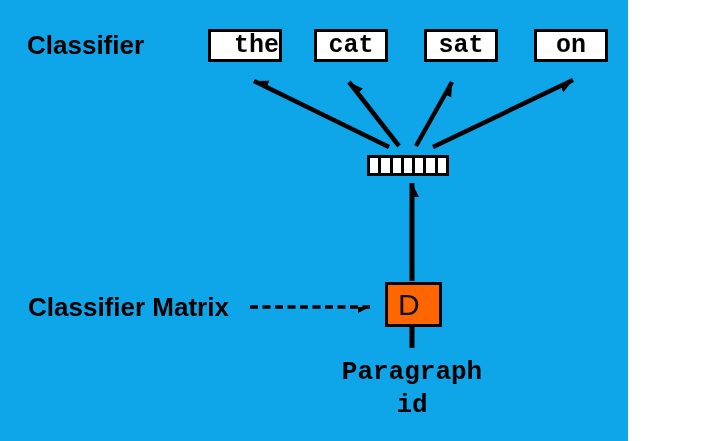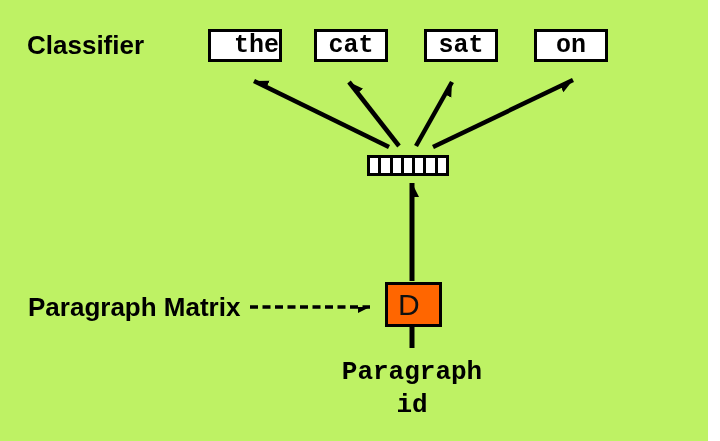--- a/index.html
+++ b/index.html
@@ -3,23 +3,23 @@
 <meta charset="utf-8">
 <style>
   html, body {
     margin: 0;
     padding: 0;
     background: #ffffff;
     font-family: "Liberation Sans", sans-serif;
   }
   .canvas {
     position: relative;
-    width: 708px;
+    width: 628px;
     height: 441px;
-    background: #bef264;
+    background: #0ea5e9;
     overflow: hidden;
   }
   .svg-layer {
     position: absolute;
     left: 0; top: 0;
     width: 720px; height: 441px;
     pointer-events: none;
   }
   .label-sans {
     position: absolute;
@@ -146,21 +146,21 @@
   <div class="hidden-vector">
       <div class="vector-cell"></div>
       <div class="vector-cell"></div>
       <div class="vector-cell"></div>
       <div class="vector-cell"></div>
       <div class="vector-cell"></div>
       <div class="vector-cell"></div>
       <div class="vector-cell"></div>
     </div>
 
-  <div class="label-sans paragraph-matrix-label">Paragraph Matrix</div>
+  <div class="label-sans paragraph-matrix-label">Classifier Matrix</div>
 
   <div class="d-box" style="background: rgb(255, 102, 0);">
     <span class="d-box-label">D</span>
   </div>
 
   <div class="paragraph-id-label">Paragraph
 id</div>
 
 </div>
 

